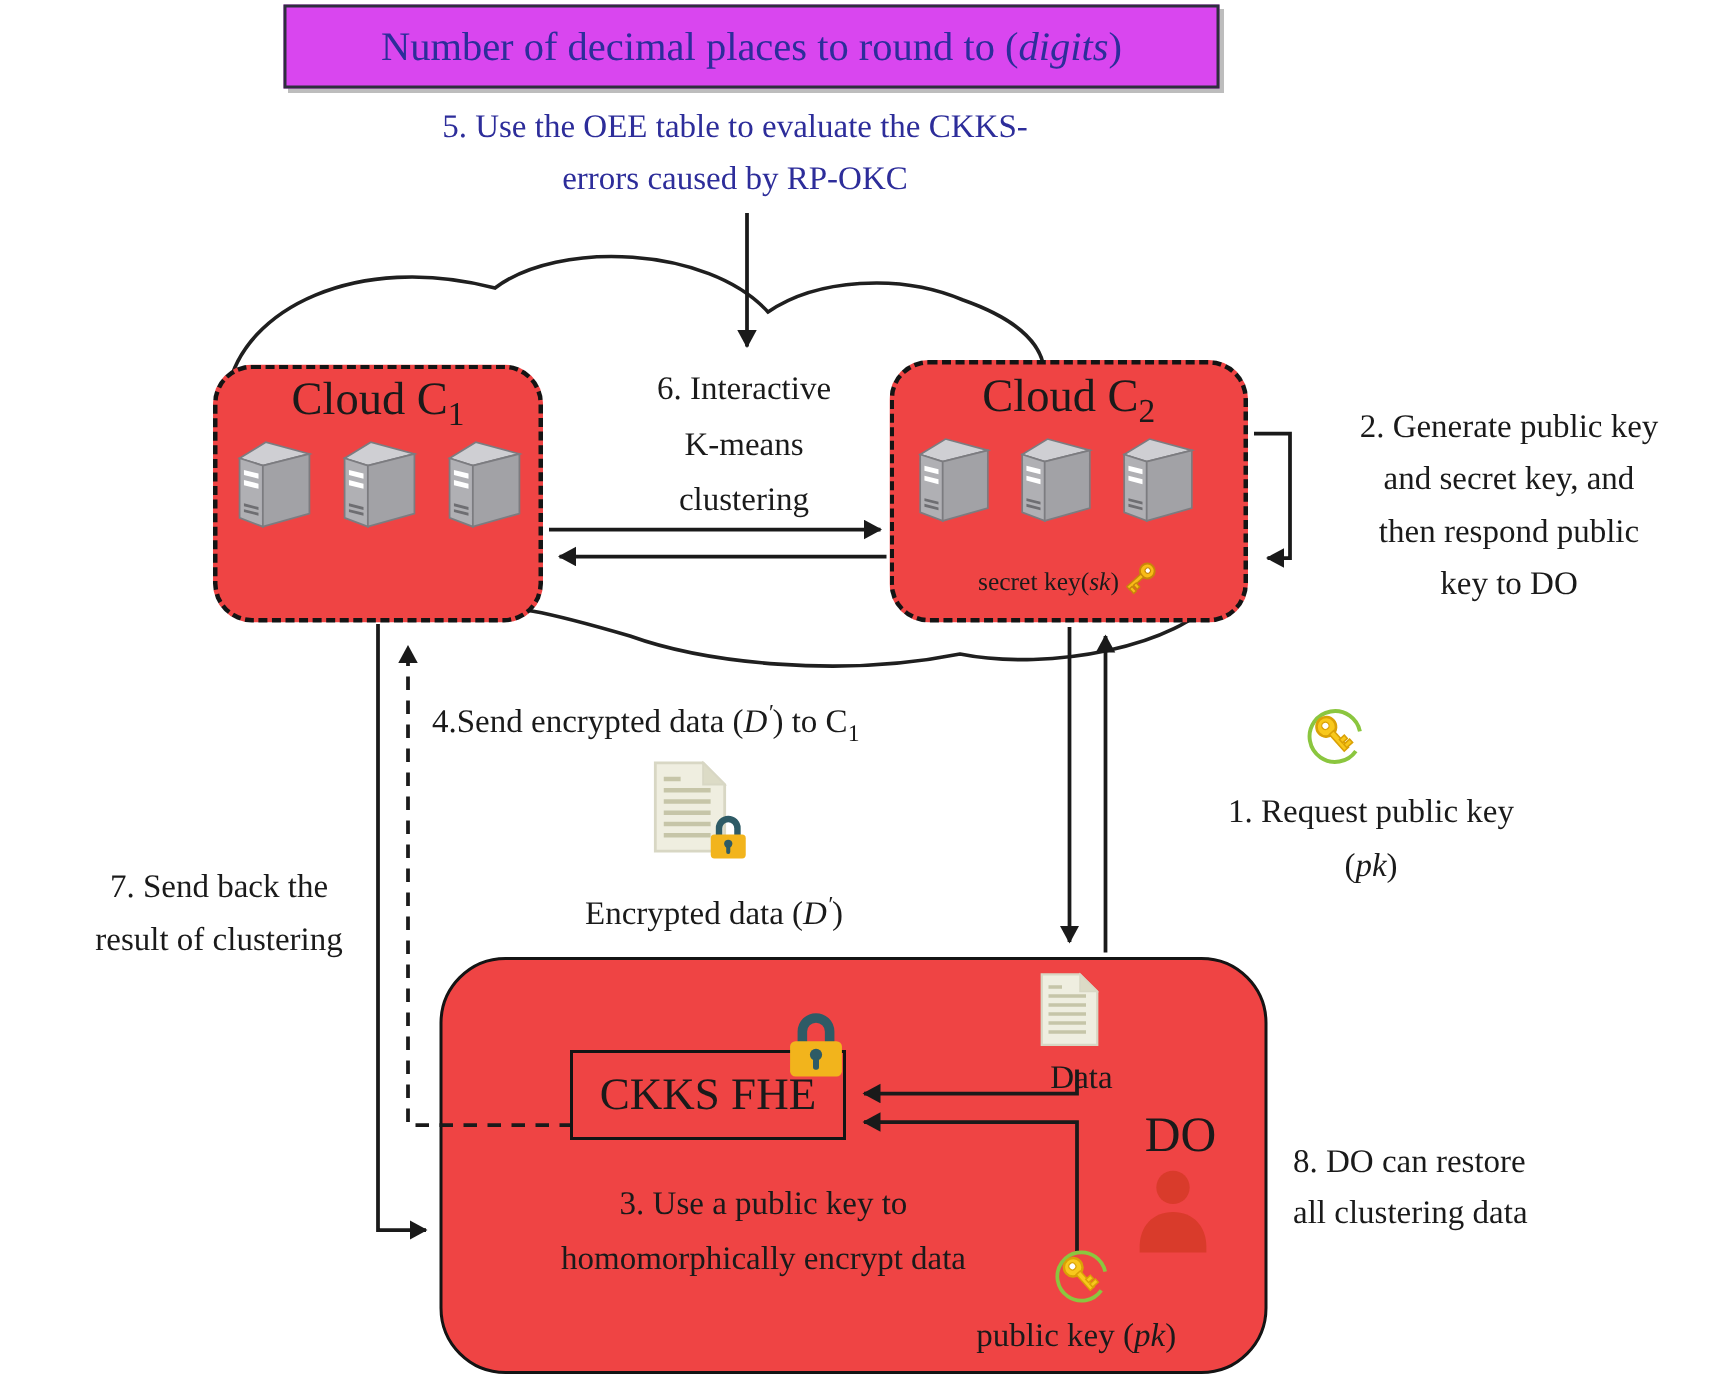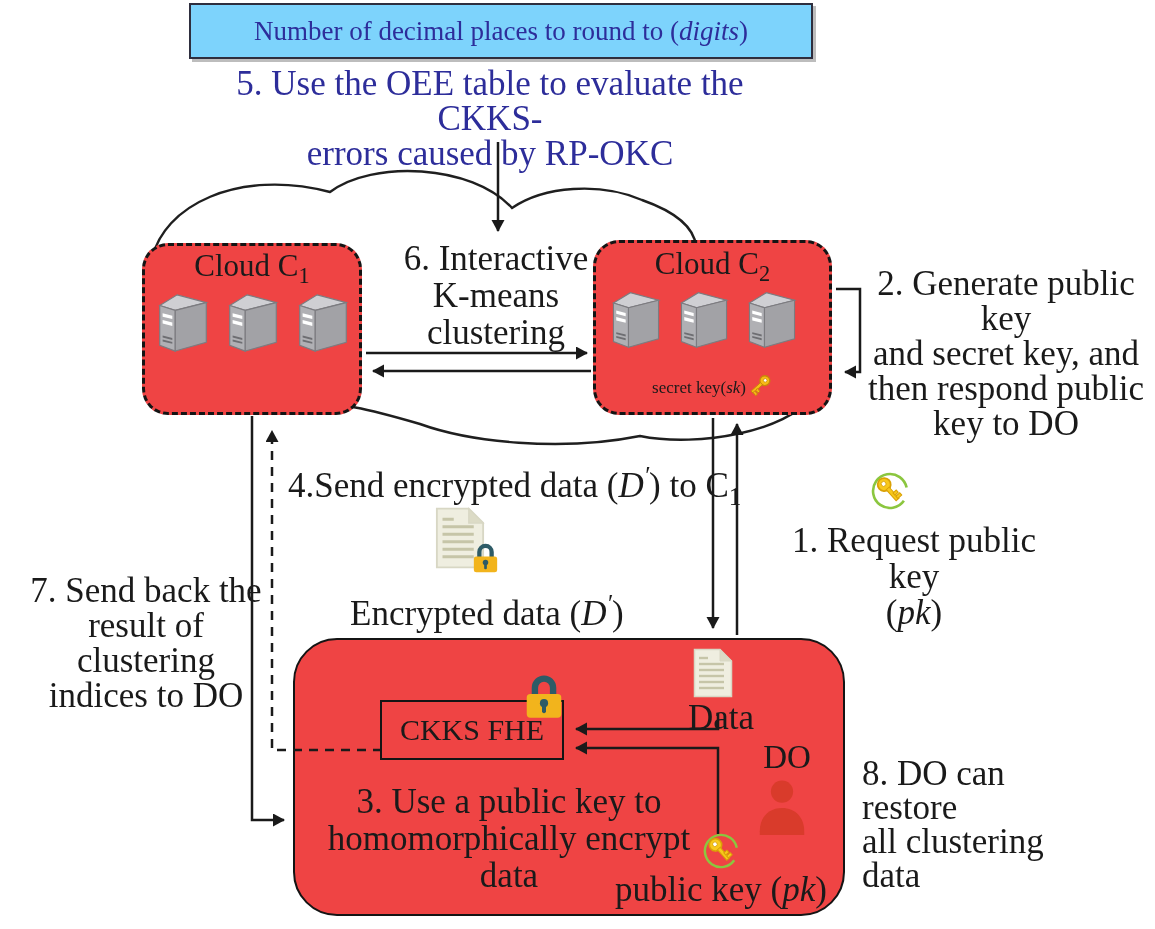--- a/index.html
+++ b/index.html
@@ -8,26 +8,26 @@
     font-family:"Liberation Serif","DejaVu Serif",serif;color:#1a1a1a;
   }
   svg.layer{position:absolute;left:0;top:0;pointer-events:none;}
   #cloud-layer{z-index:0;}
   .box{position:absolute;background:#ef4444;box-sizing:border-box;}
   .dashed-box{border:3px dashed #141414;border-radius:26px;z-index:1;}
   #do-box{border:2.5px solid #141414;border-radius:44px;z-index:1;}
   #ckks-box{border:2.5px solid #141414;z-index:3;display:flex;align-items:center;justify-content:center;}
   #arrow-layer{z-index:2;}
   .icon{position:absolute;z-index:3;}
-  .t{position:absolute;z-index:4;font-size:35px;line-height:35px;}
+  .t{position:absolute;z-index:4;font-size:22px;line-height:35px;}
   .center{text-align:center;}
   .blue{color:#2d2d9a;}
   #title-box{
     position:absolute;z-index:4;box-sizing:border-box;
-    border:2px solid #2e2e3e;background:#7dd3fc;box-shadow:3px 3px 0 #bdbdbd;
+    border:2px solid #2e2e3e;background:#d946ef;box-shadow:3px 3px 0 #bdbdbd;
     display:flex;align-items:center;justify-content:center;
     font-size:27px;color:#2d2d9a;
   }
   .big{font-size:31px;}
   sub{font-size:0.72em;}
   sup.pr{font-size:0.7em;vertical-align:super;font-style:italic;}
   .nw{white-space:nowrap;}
 </style>
 </head>
 <body>
@@ -194,21 +194,20 @@
       <use href="#sym-keycircle" width="40" height="40"></use>
     </svg>
   <div class="t center" style="left:789px;top:523px;width:250px;line-height:36px;">
     <div>1. Request public key</div>
     <div class="nw"><span>(</span><i>pk</i><span>)</span></div>
   </div>
 
   <div class="t center" style="left:0px;top:573px;width:236px;padding-left:28px;">
     <div>7. Send back the</div>
     <div>result of clustering</div>
-    <div>indices to DO</div>
   </div>
 
   <div class="box" id="ckks-box" style="left:380px;top:700px;width:184px;height:60px;">
     <span style="font-size:30px;">CKKS FHE</span>
   </div>
   <svg class="icon" style="left:524px;top:670px;z-index:5;" width="40" height="50">
       <use href="#sym-lock" width="40" height="50"></use>
     </svg>
 
   <svg class="icon" style="left:693px;top:648px;" width="40" height="50">

